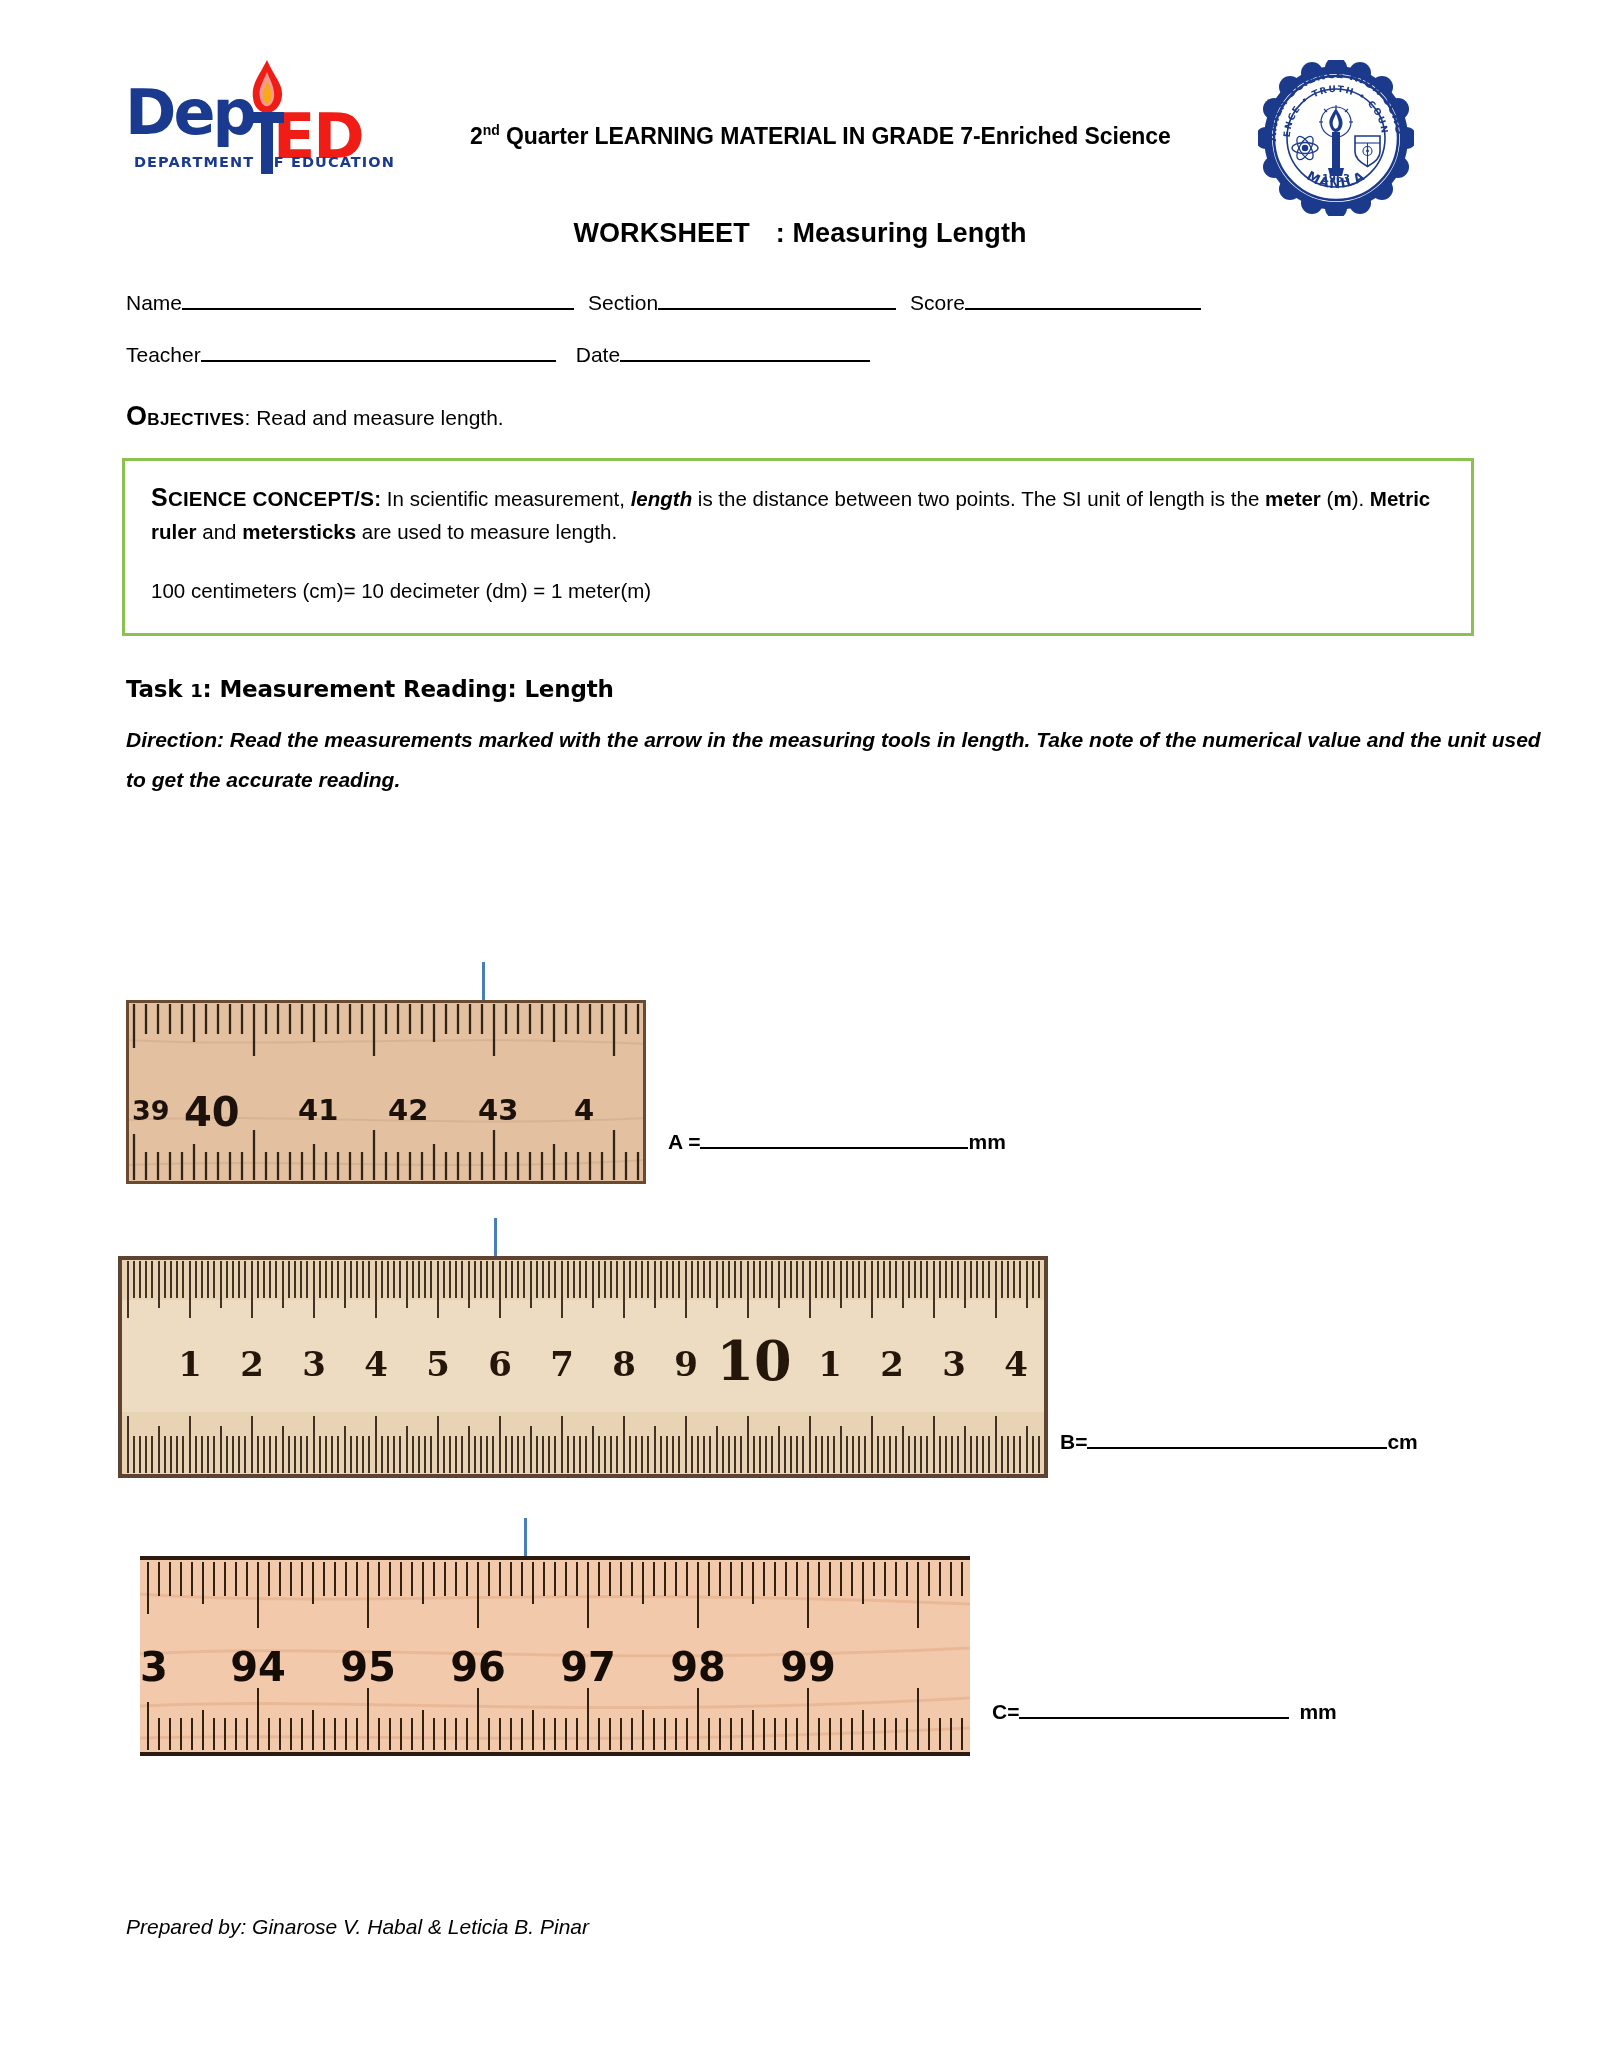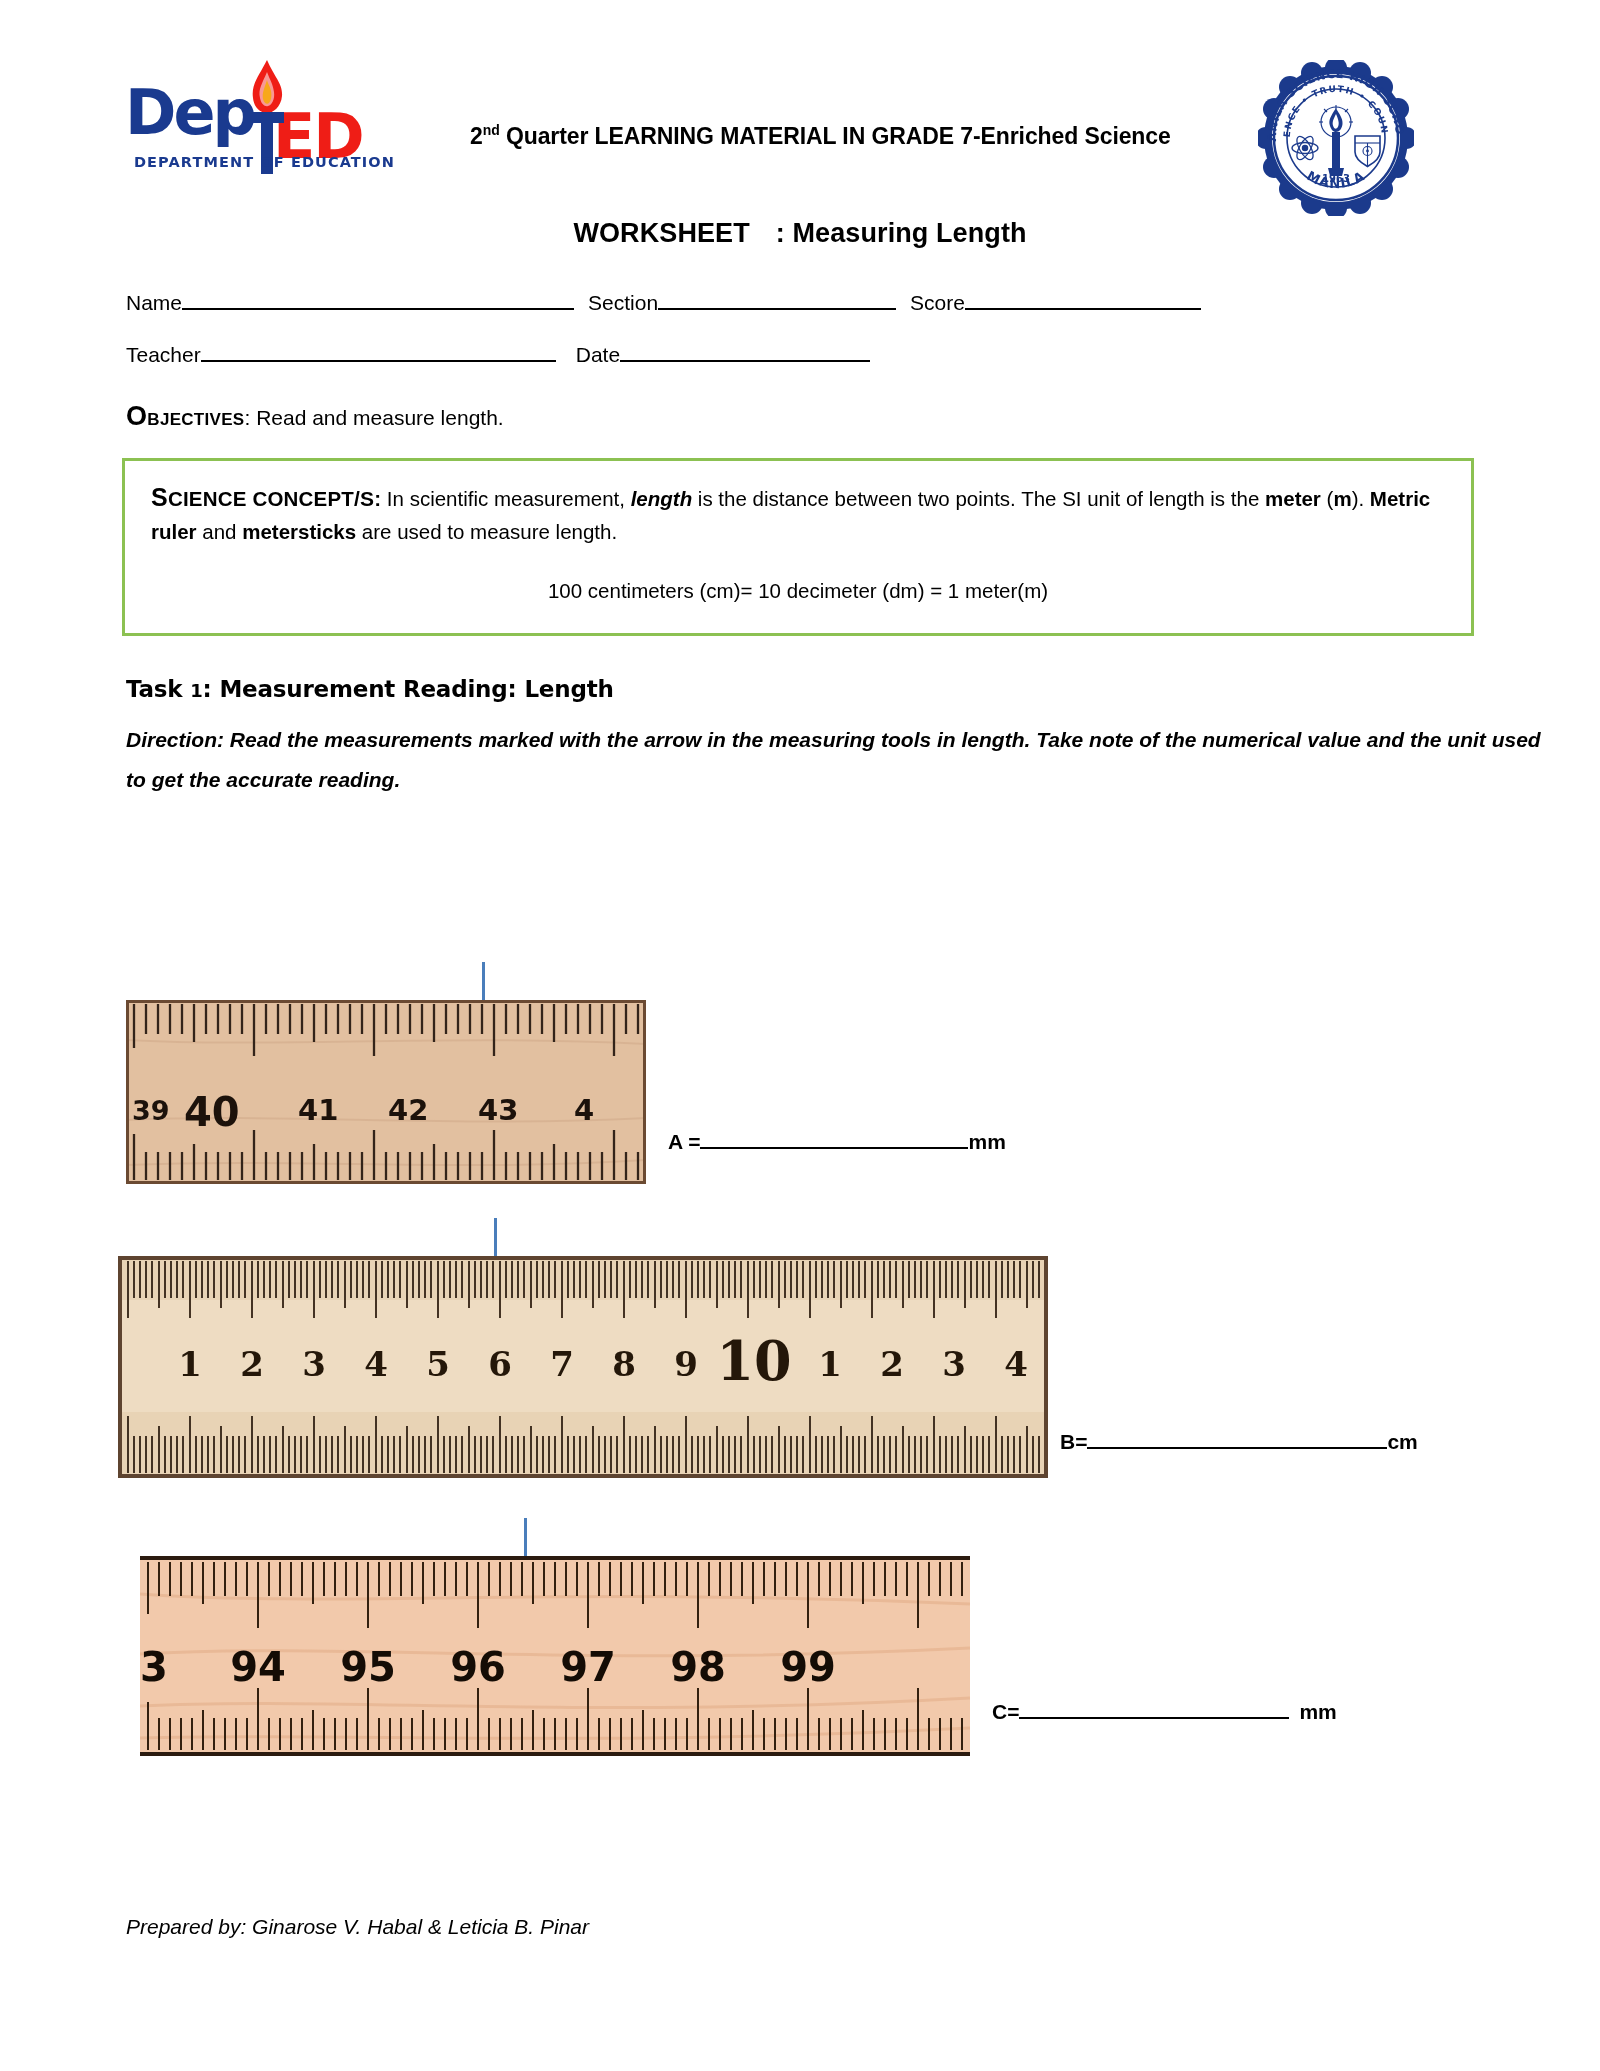--- a/index.html
+++ b/index.html
@@ -166,21 +166,20 @@
   }
   .concept-head {
     font-weight: bold;
     letter-spacing: 0.2px;
   }
   .concept-head .big { font-size: 25px; }
   .concept-head .slash { font-size: 21px; font-weight: bold; }
   .concept-body b { font-weight: bold; }
   .concept-body i { font-style: italic; font-weight: bold; }
   .concept-formula {
-    text-align: center;
     margin-top: 26px;
     font-size: 20.5px;
   }
 
   
   .task-head {
     margin-top: 40px;
     padding-left: 126px;
     font-size: 23px;
     font-weight: bold;

